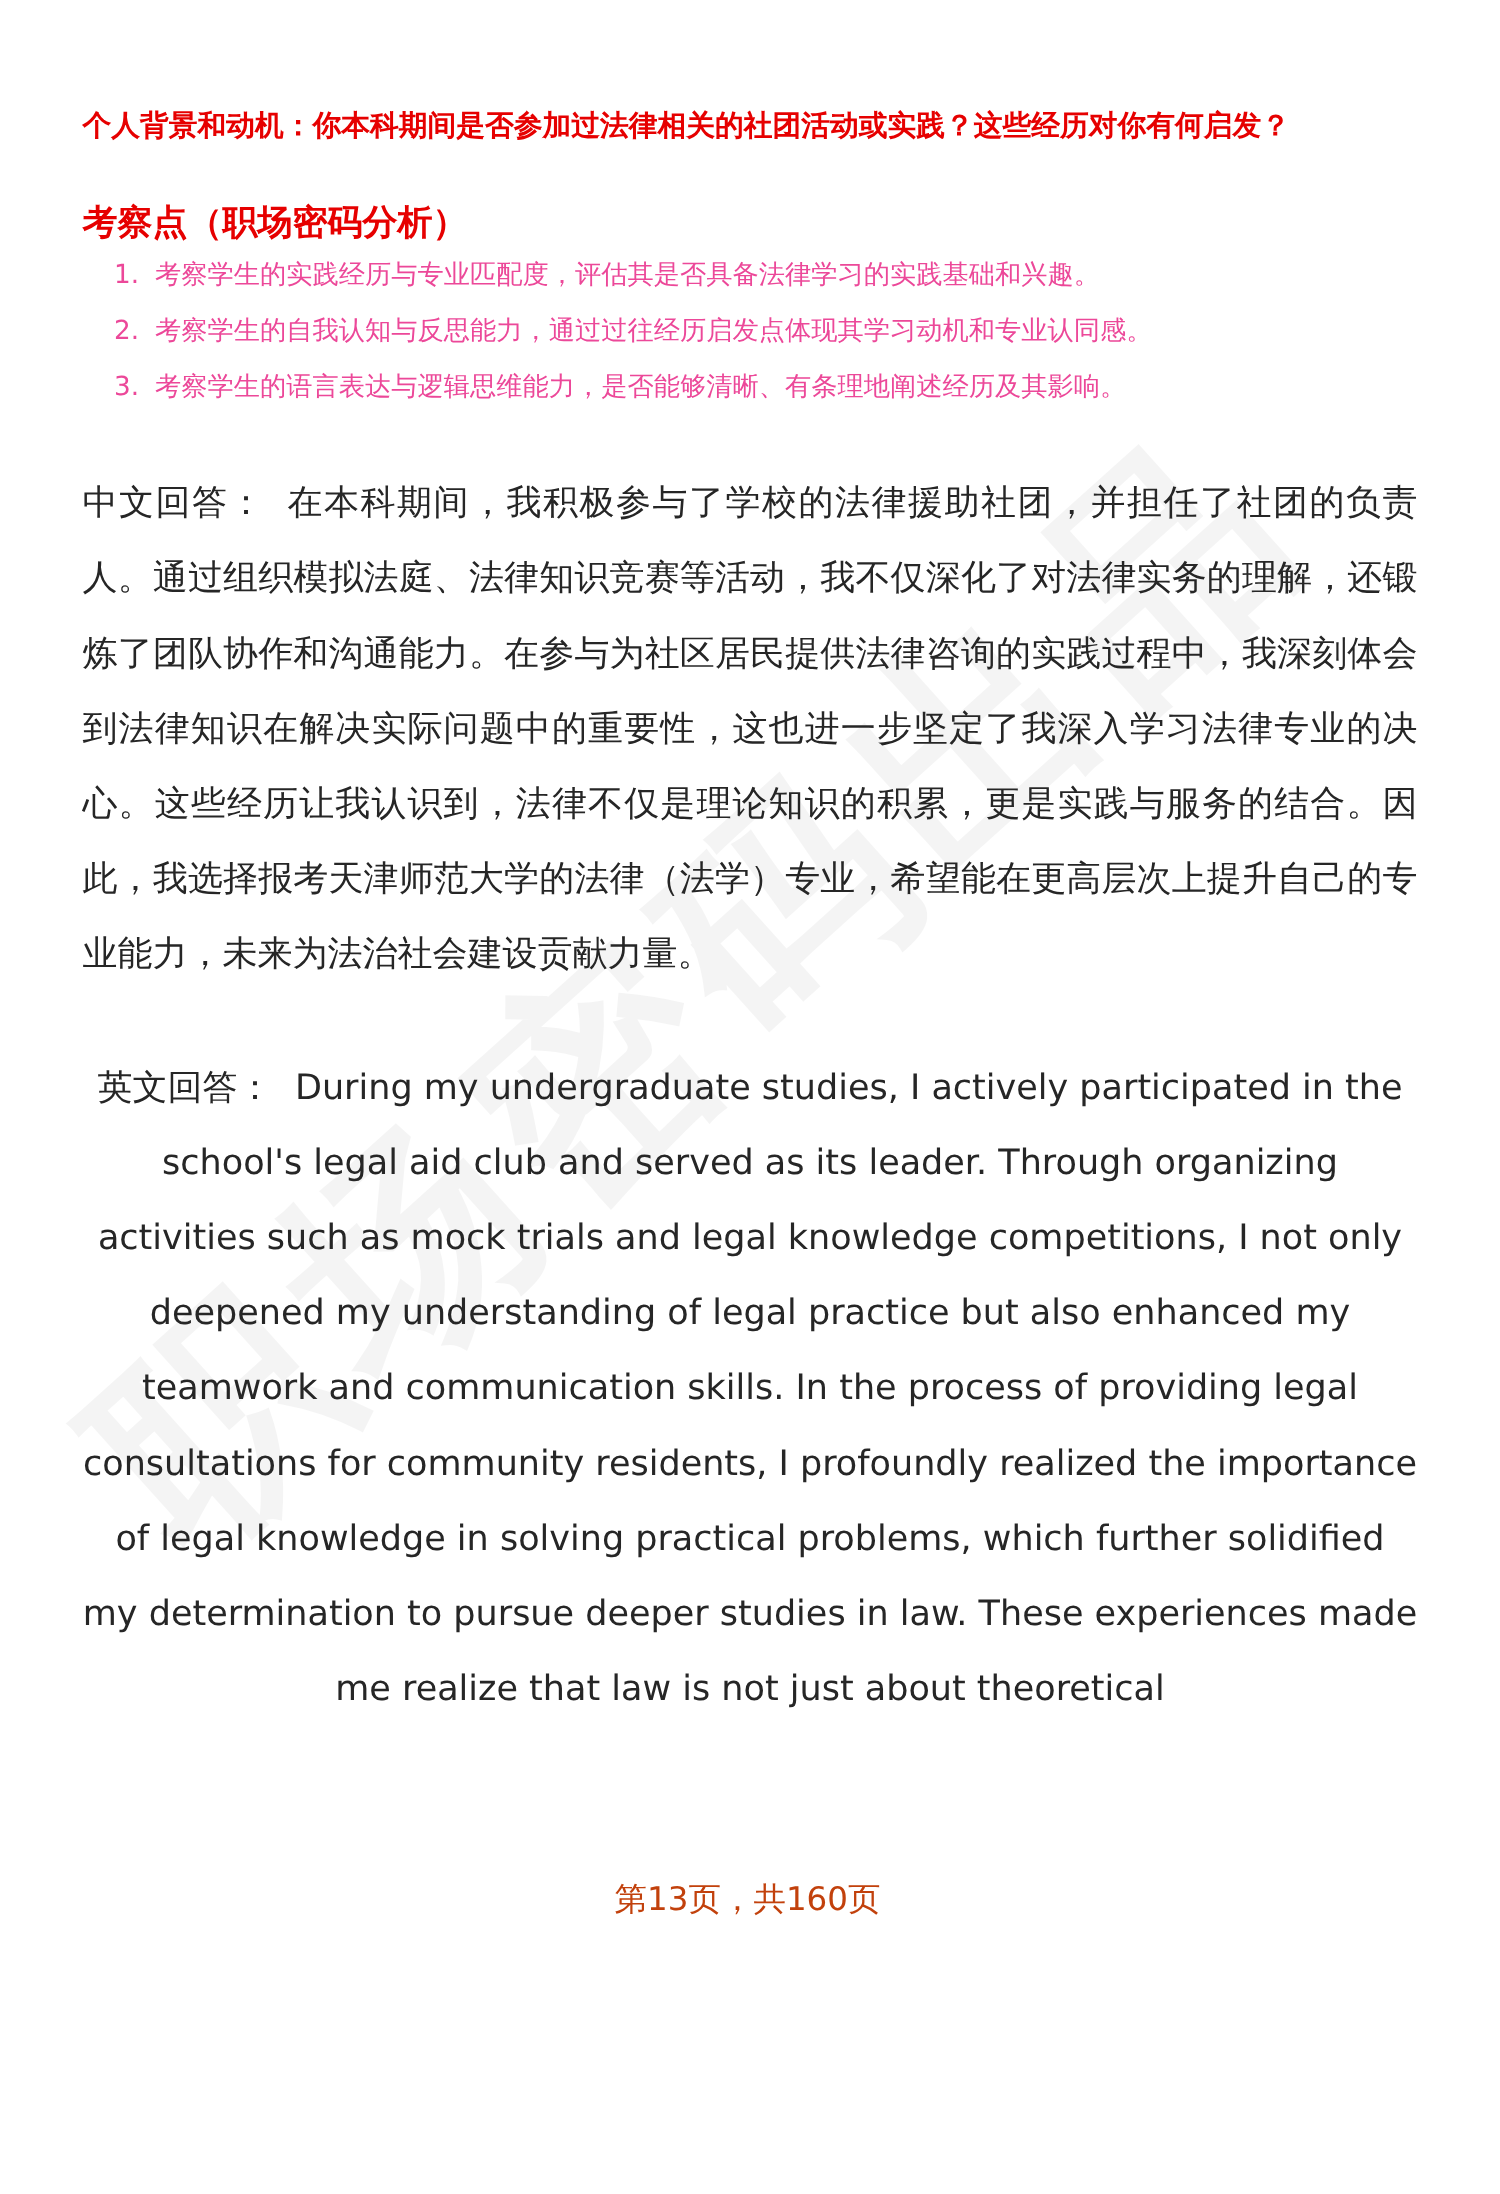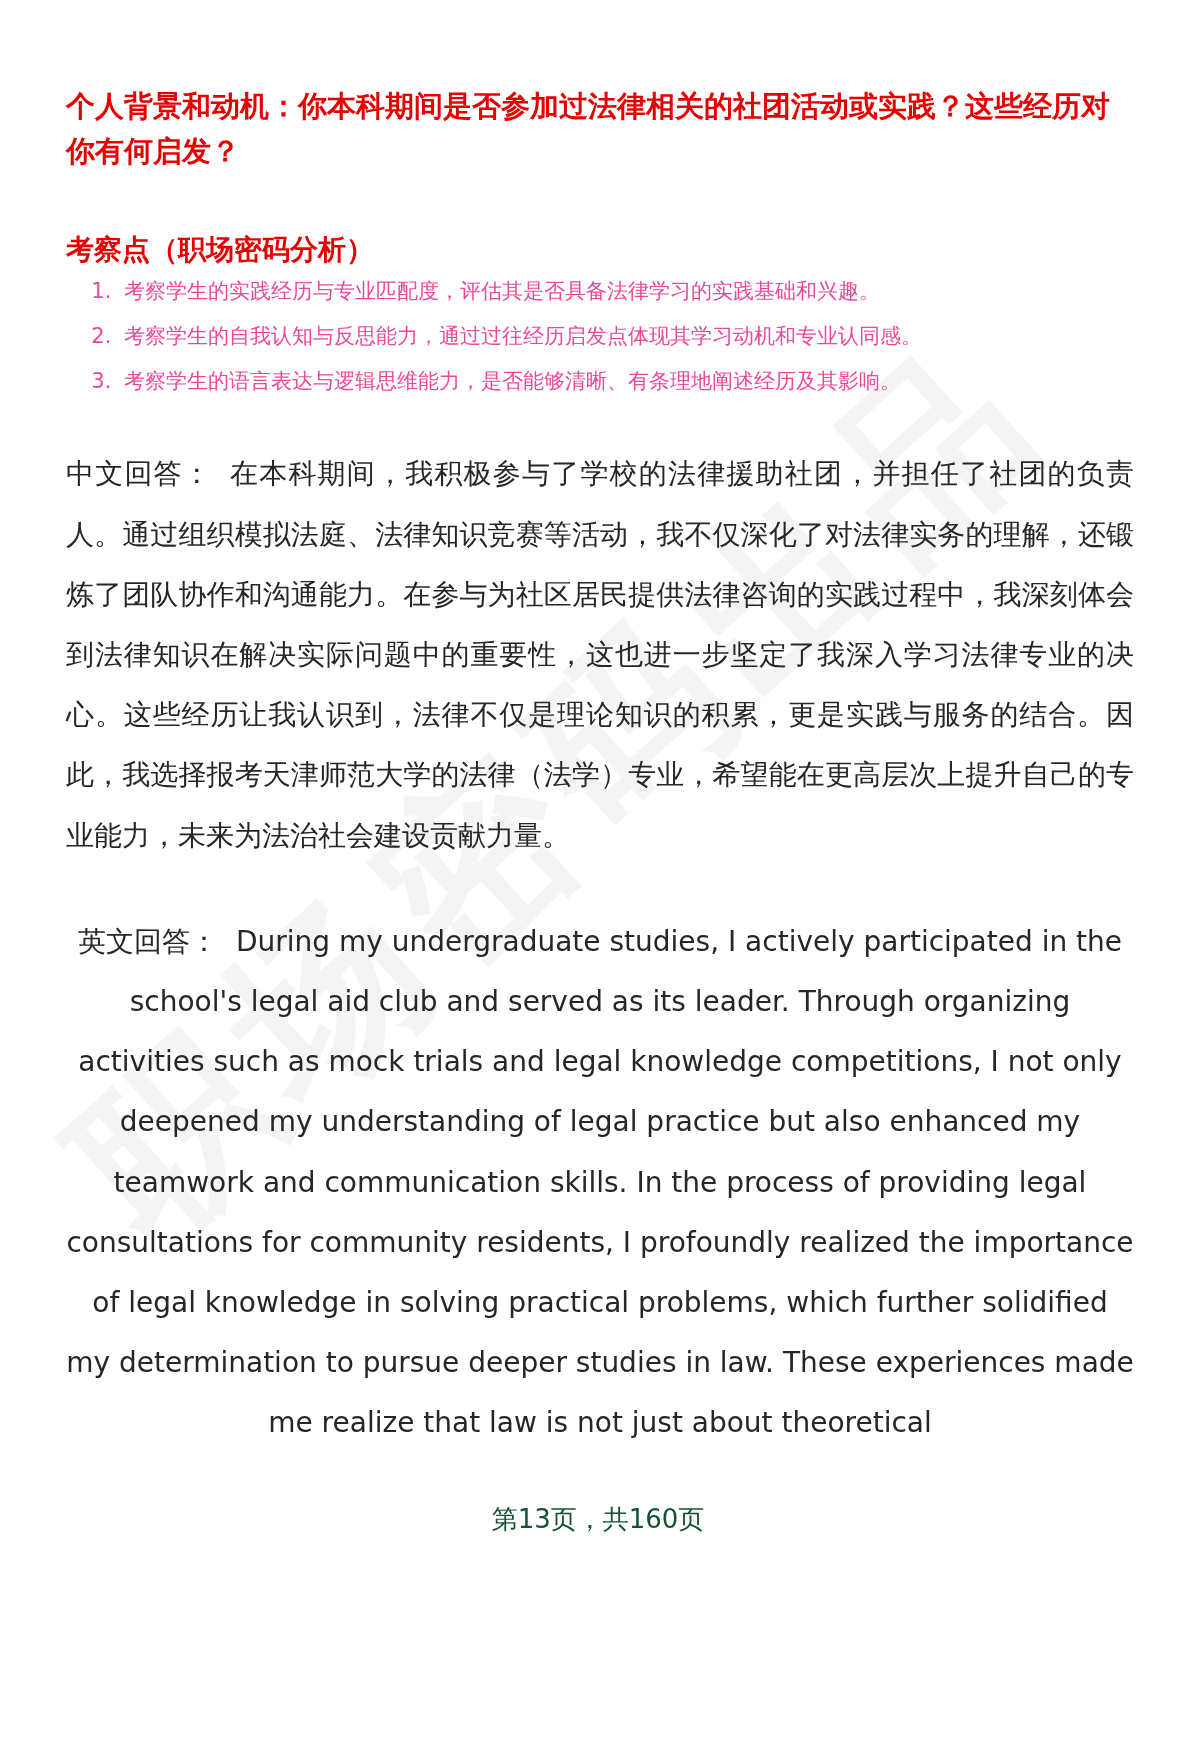--- a/index.html
+++ b/index.html
@@ -37,23 +37,23 @@
   .content {
     position: relative;
     z-index: 1;
     padding: 84px 66px 0 66px;
     color: #262626;
   }
 
   .question-title {
     color: #e60000;
     font-weight: 700;
-    font-size: 29px;
+    font-size: 23px;
     line-height: 1.55;
-    margin-bottom: 56px;
+    margin-bottom: 38px;
   }
 
   .section-heading {
     color: #e60000;
     font-weight: 700;
     font-size: 28px;
     line-height: 1.4;
   }
 
   ol.points {
@@ -82,21 +82,21 @@
     margin-right: 18px;
   }
 
   .footer {
     position: absolute;
     left: 0;
     right: 4px;
     bottom: 218px;
     text-align: center;
     font-size: 26px;
-    color: #14532d;
+    color: #c2410c;
     z-index: 1;
   }
 </style>
 </head>
 <body>
 
 <div class="page">
 
   <div class="watermark">职场密码出品</div>
 

